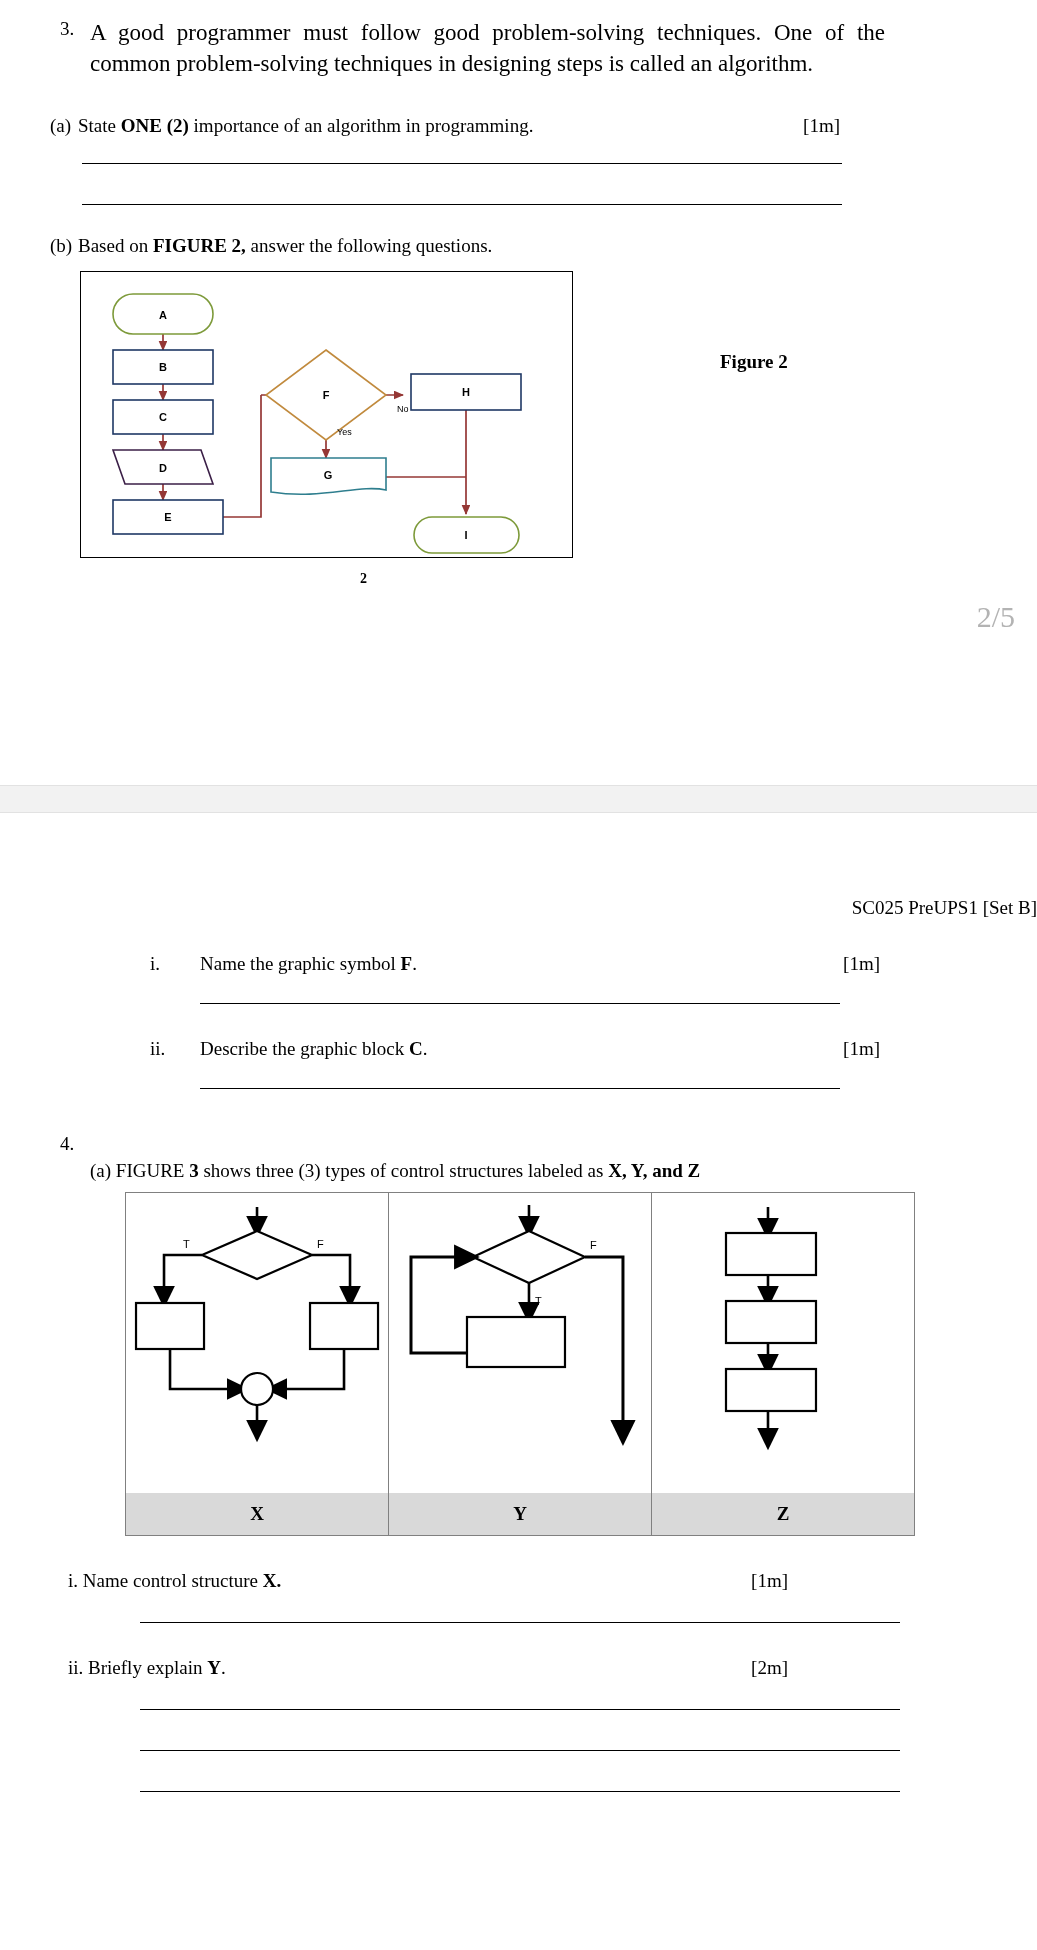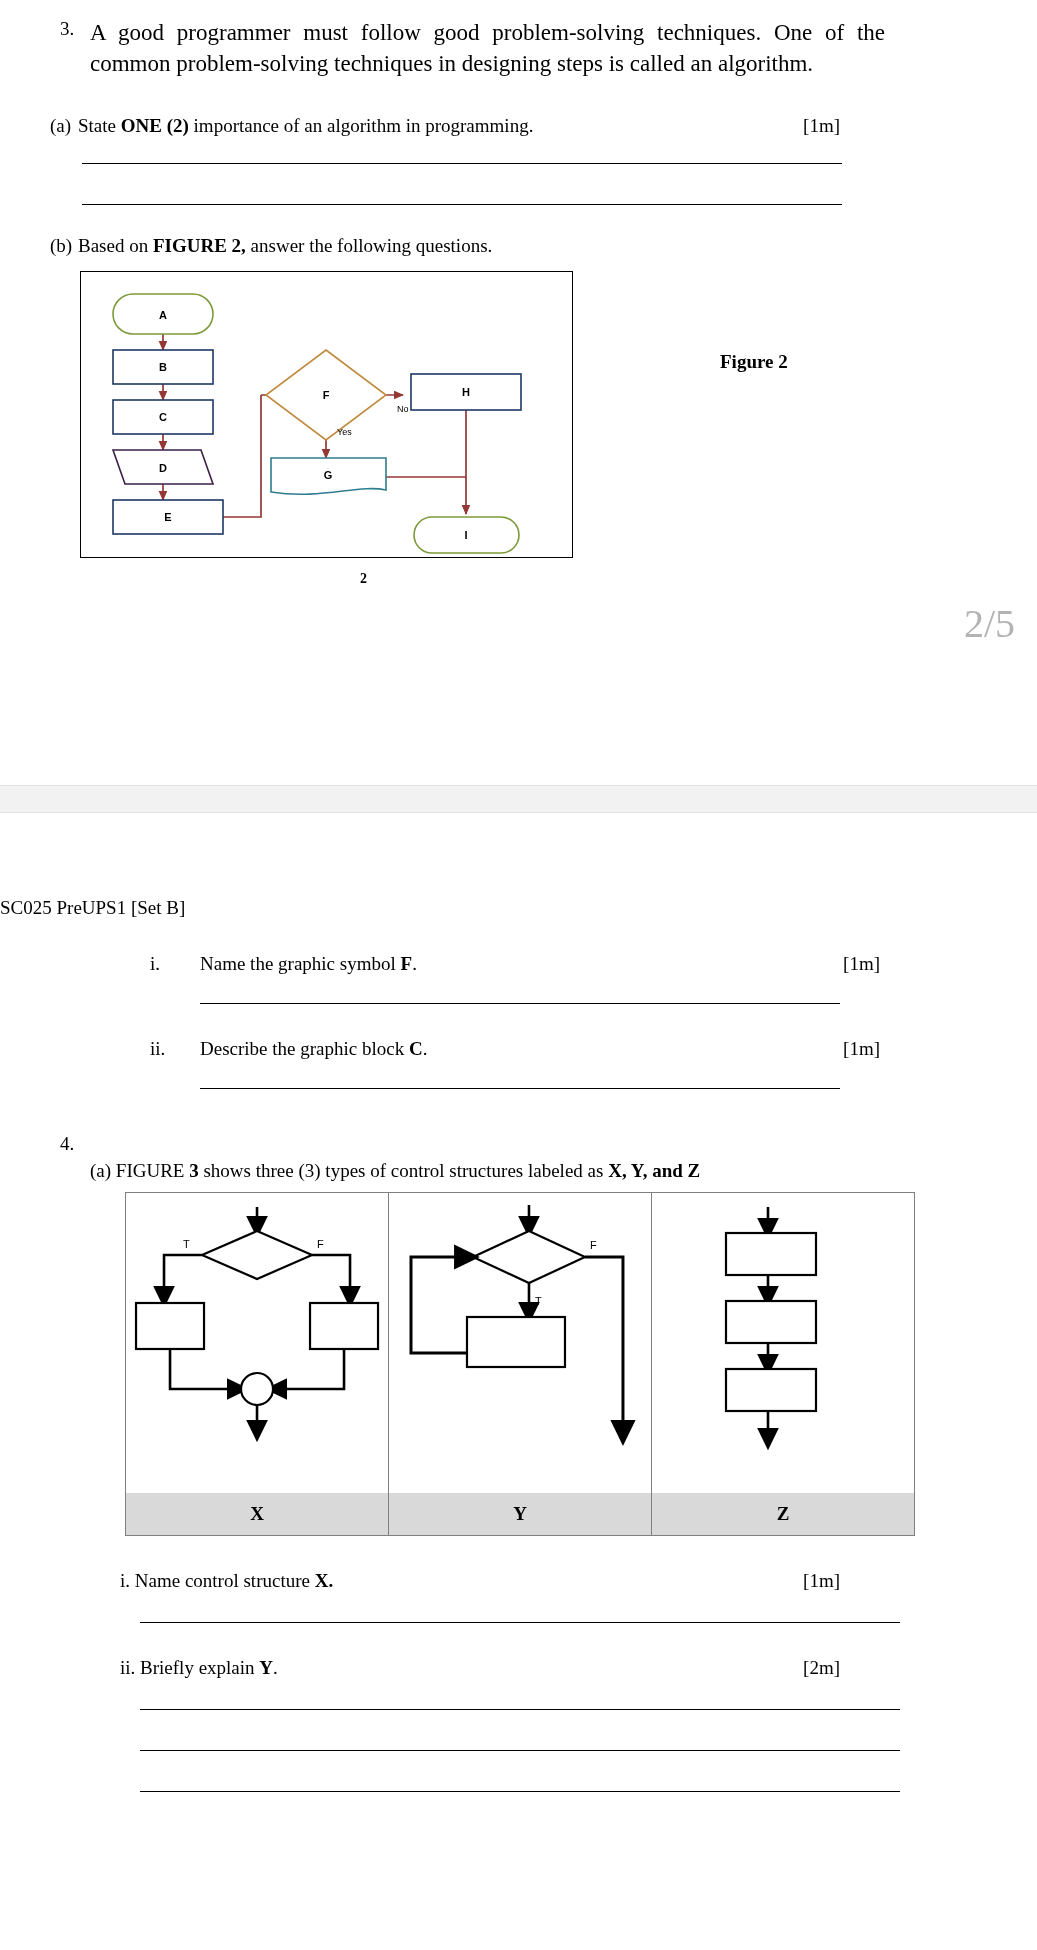--- a/index.html
+++ b/index.html
@@ -45,49 +45,49 @@
   .figlabel {
     position:absolute; left: 640px; top: 80px;
     font-size:19px; font-weight:bold;
   }
   .fig-caption {
     position:absolute; left: 280px; top: 300px;
     font-size:14px; font-weight:bold;
   }
   .pagenum-right {
     position:absolute; right: 22px; top: 600px;
-    font-size: 40px; color:#b3b3b3; letter-spacing:0px;
+    font-size: 30px; color:#b3b3b3; letter-spacing:0px;
   }
 
   
   .pagebreak { width:1037px; height: 28px; background:#f2f2f2; border-top:1px solid #e2e2e2; border-bottom:1px solid #e2e2e2; }
   .gap-white { width:1037px; height:22px; background:#fff; }
 
   
-  .hdr-right { font-size:19px; padding-top:62px; }
+  .hdr-right { text-align:right; font-size:19px; padding-top:62px; }
 
   .sub-q { display:flex; margin-left: 150px; width: 730px; margin-top:34px; }
   .sub-q .rn { width:50px; font-size:19px; }
   .sub-q .tx { flex:1; font-size:19px; }
   .rule-sub { margin-left:200px; width:640px; border-bottom:1.6px solid #000; margin-top:28px; }
 
   .q4 { margin-left:60px; width:845px; margin-top:44px; }
   .q4 .stem { display:flex; }
   .q4 .stem .num { width:30px; font-size:19px; }
   .q4 .stem .txt { width:800px; font-size:19px; line-height:1.34; }
 
   
   .cs-table { margin-left:125px; margin-top:8px; width: 790px; border:1.5px solid #808080; border-collapse:collapse; }
   .cs-table td { border:1.5px solid #808080; padding:0; vertical-align:top; }
   .cs-cell { position:relative; height:300px; background:#fff; }
   .cs-lbl { height:42px; background:#d9d9d9; text-align:center;
             font-size:19px; font-weight:bold; font-family:"Liberation Serif", serif;
             line-height:42px; }
 
-  .q4-sub { display:flex; margin-left:120px; width:720px; margin-top:34px; }
+  .q4-sub { display:flex; margin-left:68px; width:720px; margin-top:34px; }
   .q4-sub .tx { flex:1; font-size:19px; }
   .rule-q4 { margin-left:140px; width:760px; border-bottom:1.6px solid #000; margin-top:30px; }
 </style>
 </head>
 <body>
 
 <div class="page pg1">
 
   <div class="q3">
     <div class="stem">

